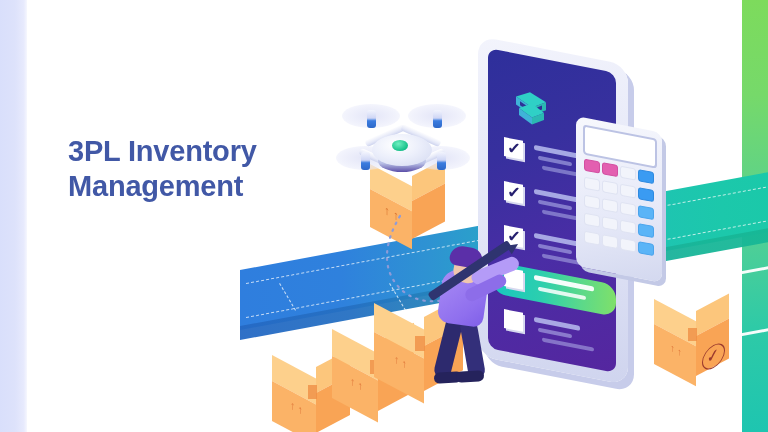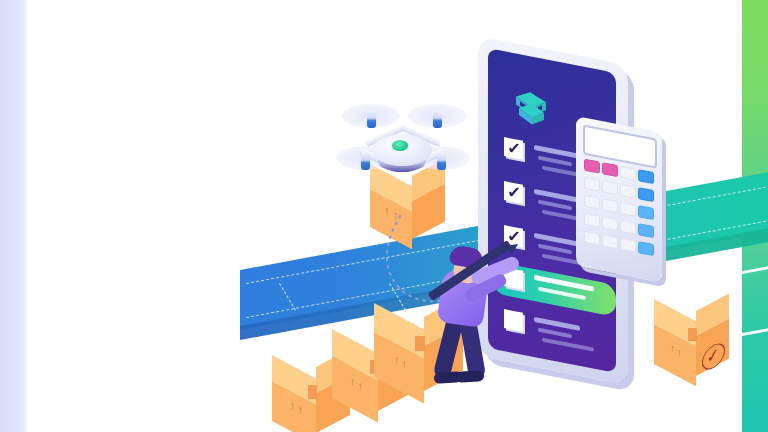--- a/index.html
+++ b/index.html
@@ -230,20 +230,22 @@
   .path-svg { position: absolute; left: 378px; top: 212px; }
 </style>
 </head>
 <body>
 
 <div id="stage">
 
   <div class="edge-left"></div>
   <div class="edge-right"></div>
 
+  <div class="title">3PL Inventory
+Management</div>
 
   <div class="belt-wrap">
     <div class="belt-top"></div>
     <div class="belt-front"></div>
 
     <div class="belt-dash" style="left:6px; top:13px; width:545px; transform:skewY(-10.5deg);"></div>
     <div class="belt-dash" style="left:6px; top:47px; width:545px; transform:skewY(-10.5deg);"></div>
     <div class="belt-dash" style="left:40px; top:13px; width:34px; transform:skewY(-10.5deg) rotate(62deg); transform-origin:left top;"></div>
     <div class="belt-dash" style="left:150px; top:13px; width:34px; transform:skewY(-10.5deg) rotate(62deg); transform-origin:left top;"></div>
     <div class="belt-dash" style="left:260px; top:13px; width:34px; transform:skewY(-10.5deg) rotate(62deg); transform-origin:left top;"></div>

